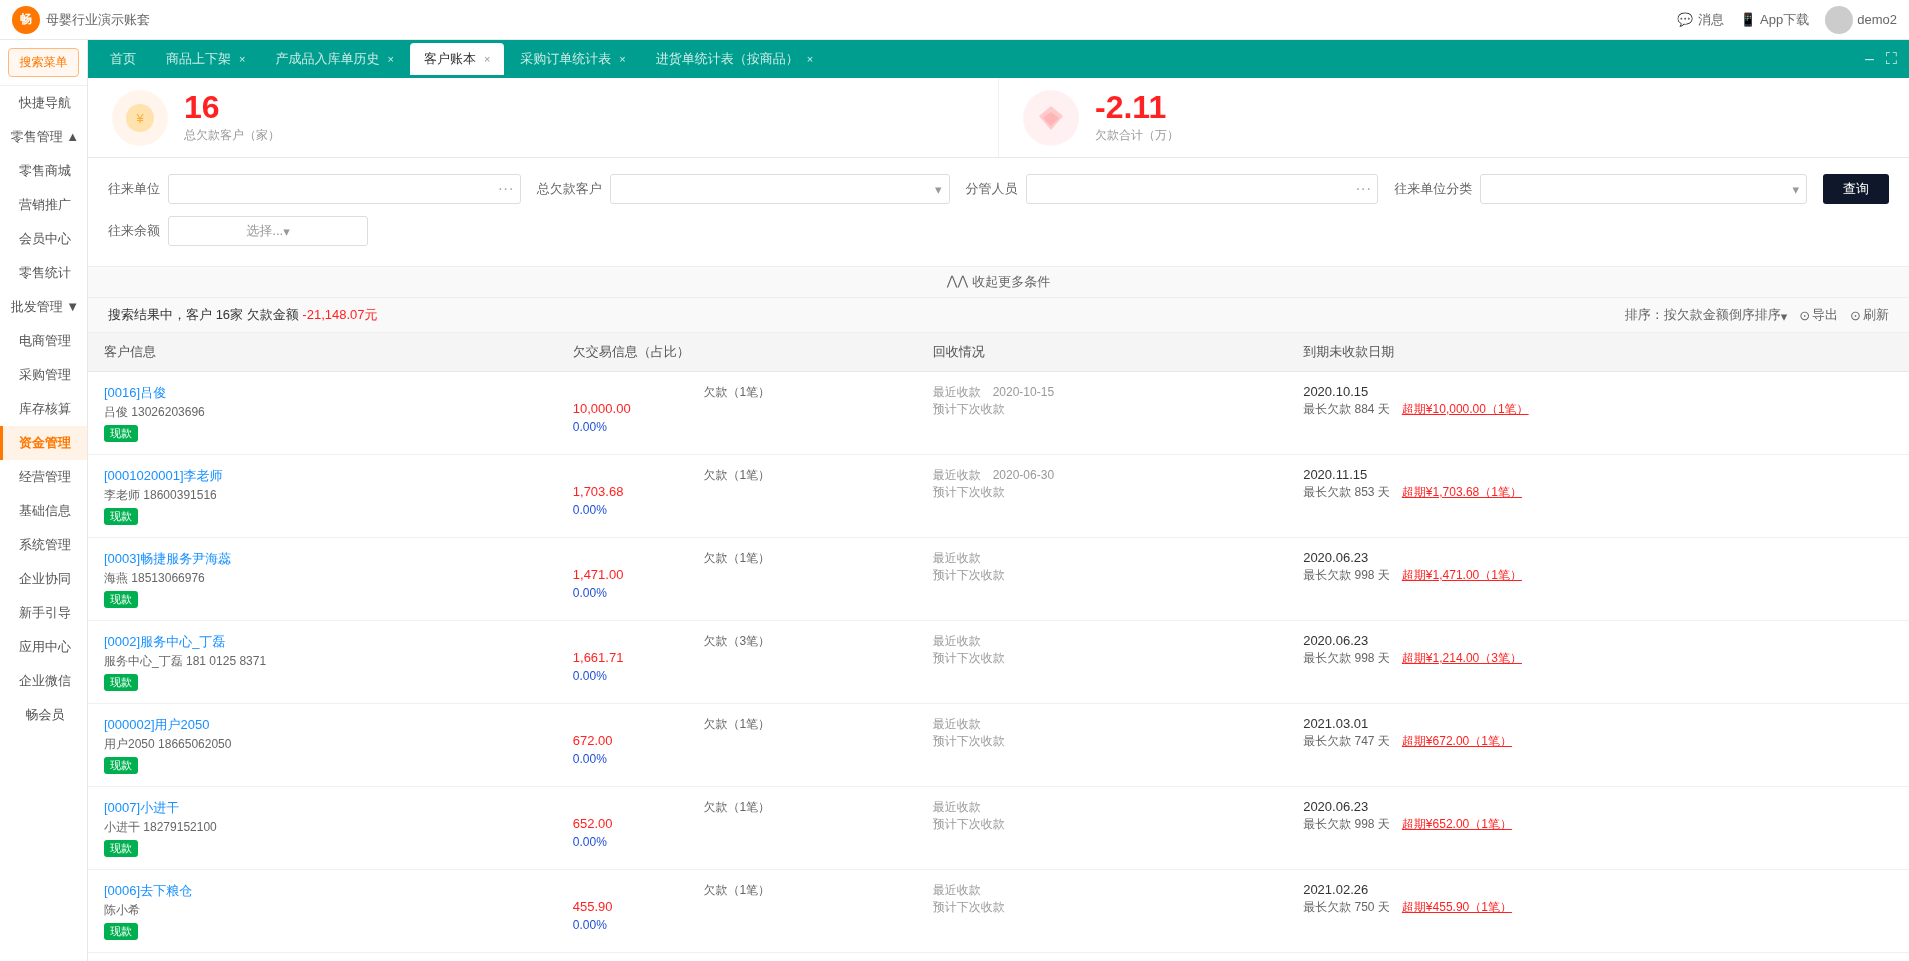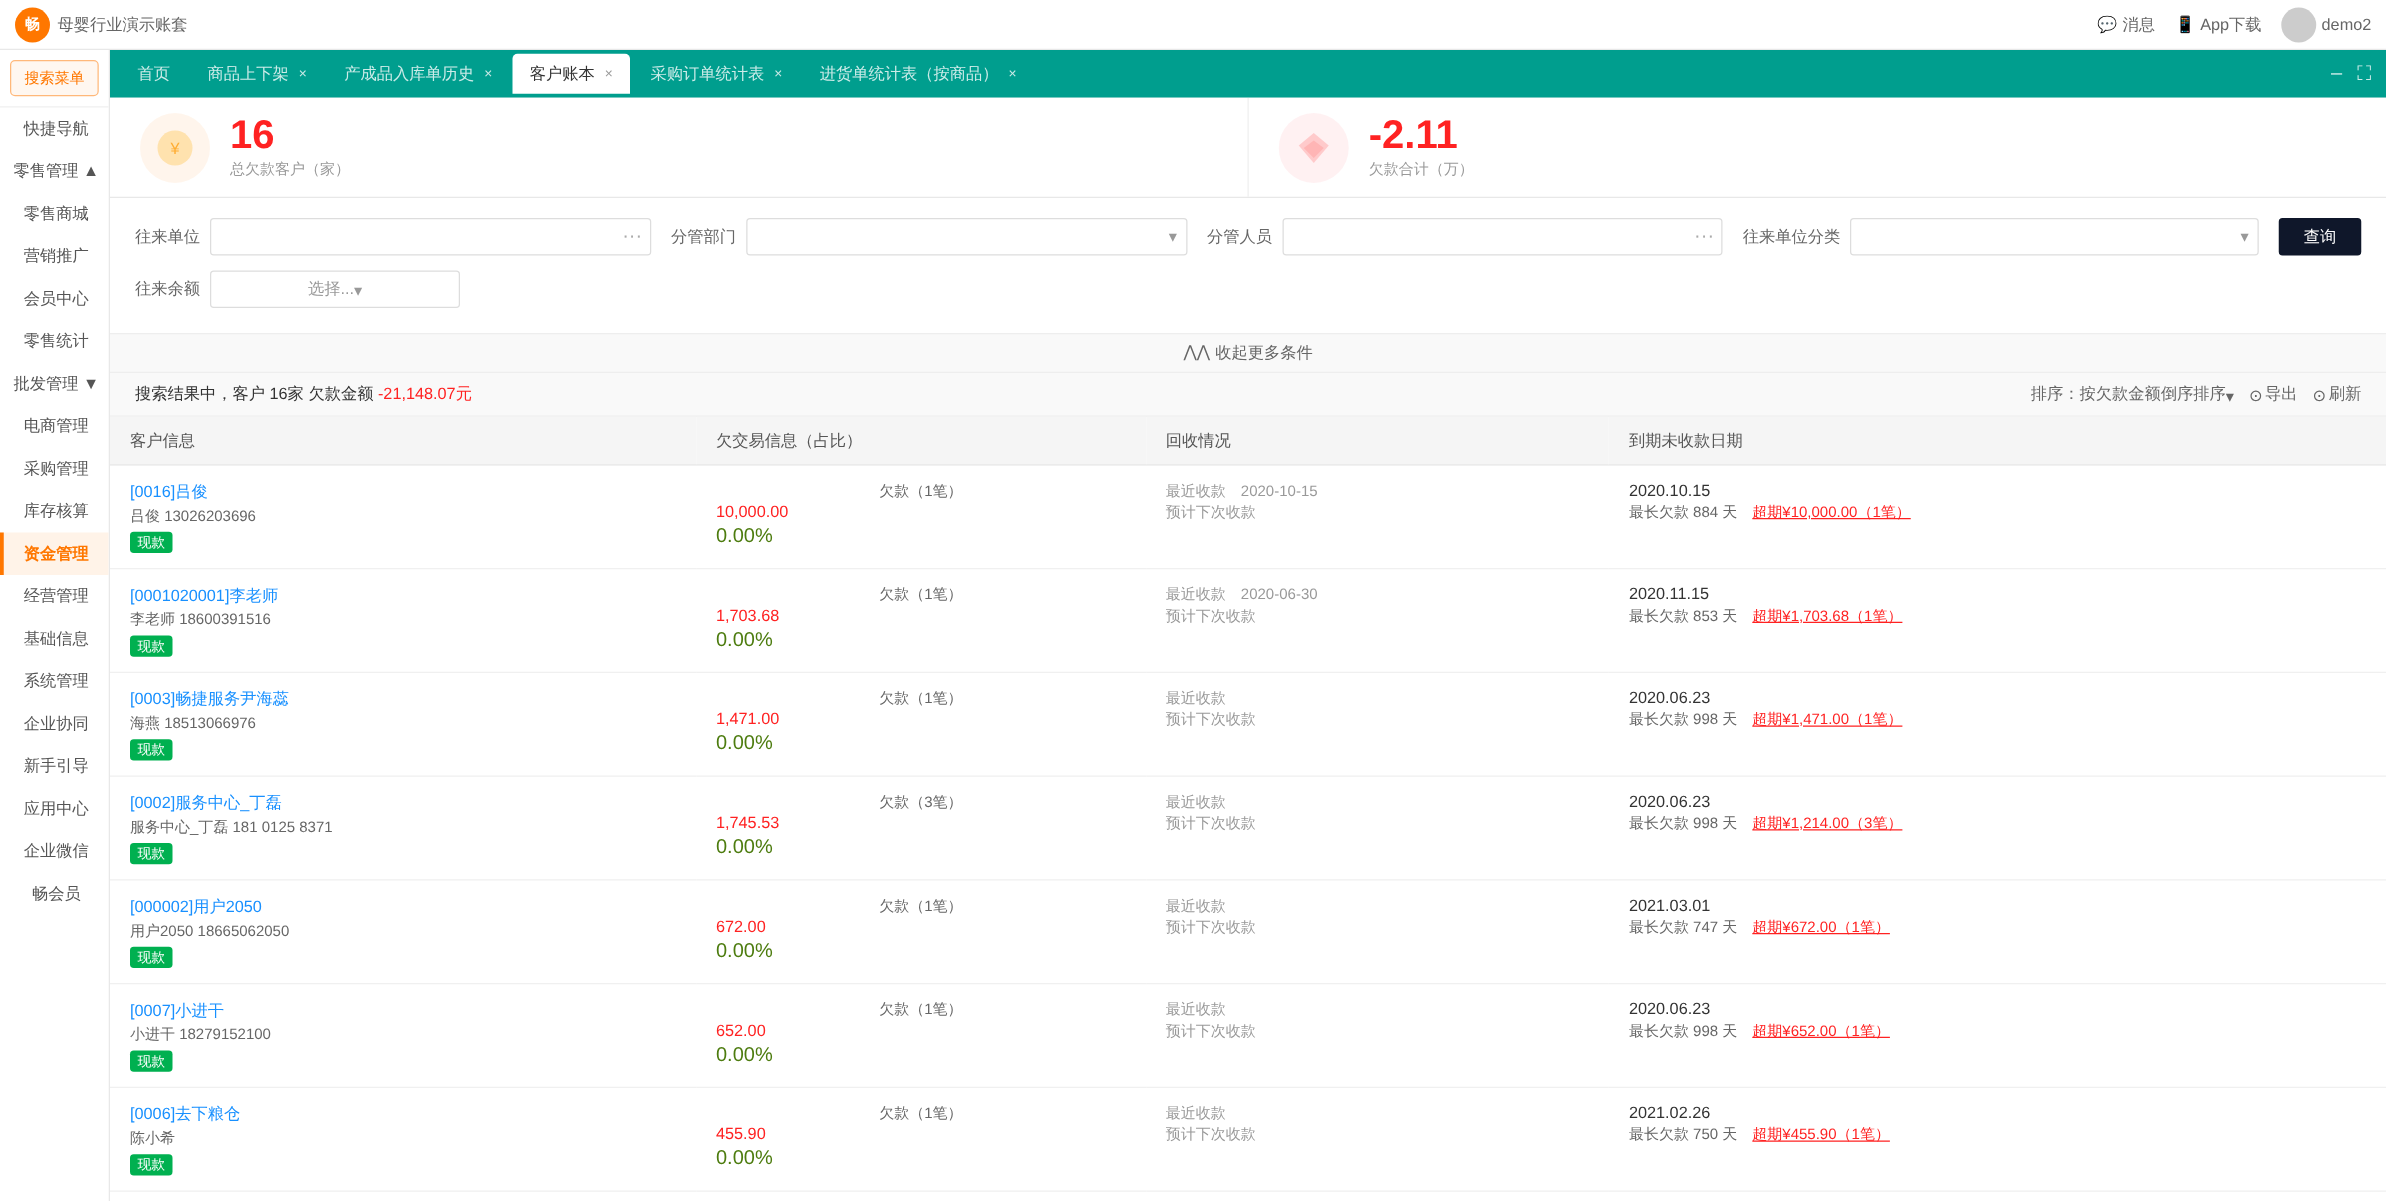--- a/index.html
+++ b/index.html
@@ -89,21 +89,21 @@
     .data-table th { padding: 10px 16px; text-align: left; font-weight: 500; color: #555; border-bottom: 1px solid #e8e8e8; font-size: 13px; }
     .data-table tbody tr { border-bottom: 1px solid #f0f0f0; }
     .data-table td { padding: 12px 16px; vertical-align: top; }
     
     .customer-code { color: #1890ff; cursor: pointer; font-size: 13px; text-decoration: none; }
     .customer-name { color: #666; font-size: 12px; margin-top: 2px; }
     .tag-xianjin { display: inline-block; background: #00b050; color: white; font-size: 11px; padding: 1px 6px; border-radius: 3px; margin-top: 4px; }
     
     .amount-red { color: #ff2222; font-size: 13px; font-weight: 500; }
     .amount-info { color: #666; font-size: 12px; text-align: center; }
-    .percentage { color: #4d7c0f; font-size: 16px; margin-top: 4px; }
+    .percentage { color: #1d4ed8; font-size: 12px; margin-top: 4px; }
     .recovery-label { color: #999; font-size: 12px; }
     
     .overdue-date { color: #333; font-size: 13px; }
     .overdue-days { color: #666; font-size: 12px; margin-top: 2px; }
     .overdue-amount { color: #ff2222; font-size: 12px; cursor: pointer; }
     
     
     ::-webkit-scrollbar { width: 6px; height: 6px; }
     ::-webkit-scrollbar-track { background: #f1f1f1; }
     ::-webkit-scrollbar-thumb { background: #ccc; border-radius: 3px; }
@@ -269,21 +269,21 @@
         <div class="filter-area">
           <div class="filter-row">
             <div class="filter-group">
               <label class="filter-label">往来单位</label>
               <div class="filter-input-with-btn">
                 <input type="text" class="filter-input" style="border: none; outline: none; flex: 1 1 0%; padding: 0px 8px; font-size: 13px; background: transparent;">
                 <span class="filter-dots">···</span>
               </div>
             </div>
             <div class="filter-group">
-              <label class="filter-label">分管部门</label>
+              <label class="filter-label">总欠款客户</label>
               <div class="filter-select-wrap">
                 <select>
                   <option value=""></option>
                 </select>
               </div>
             </div>
             <div class="filter-group">
               <label class="filter-label">分管人员</label>
               <div class="filter-input-with-btn">
                 <input type="text" style="border: none; outline: none; flex: 1 1 0%; padding: 0px 8px; font-size: 13px; background: transparent;">
@@ -410,21 +410,21 @@
       </td>
     </tr>
               <tr>
       <td>
         <a href="#" class="customer-code">[0002]服务中心_丁磊</a>
         <div class="customer-name">服务中心_丁磊 181 0125 8371</div>
         <span class="tag-xianjin">现款</span>
       </td>
       <td>
         <div class="amount-info">欠款（3笔）</div>
-        <div class="amount-red">1,745.53</div>
+        <div class="amount-red">1,661.71</div>
         <div class="percentage">0.00%</div>
       </td>
       <td>
         <div class="recovery-label">最近收款</div>
         <div class="recovery-label">预计下次收款</div>
       </td>
       <td>
         <div class="overdue-date">2020.06.23</div>
         <div class="overdue-days">最长欠款 998 天　<a href="#" class="overdue-amount">超期¥1,214.00（3笔）</a></div>
       </td>

